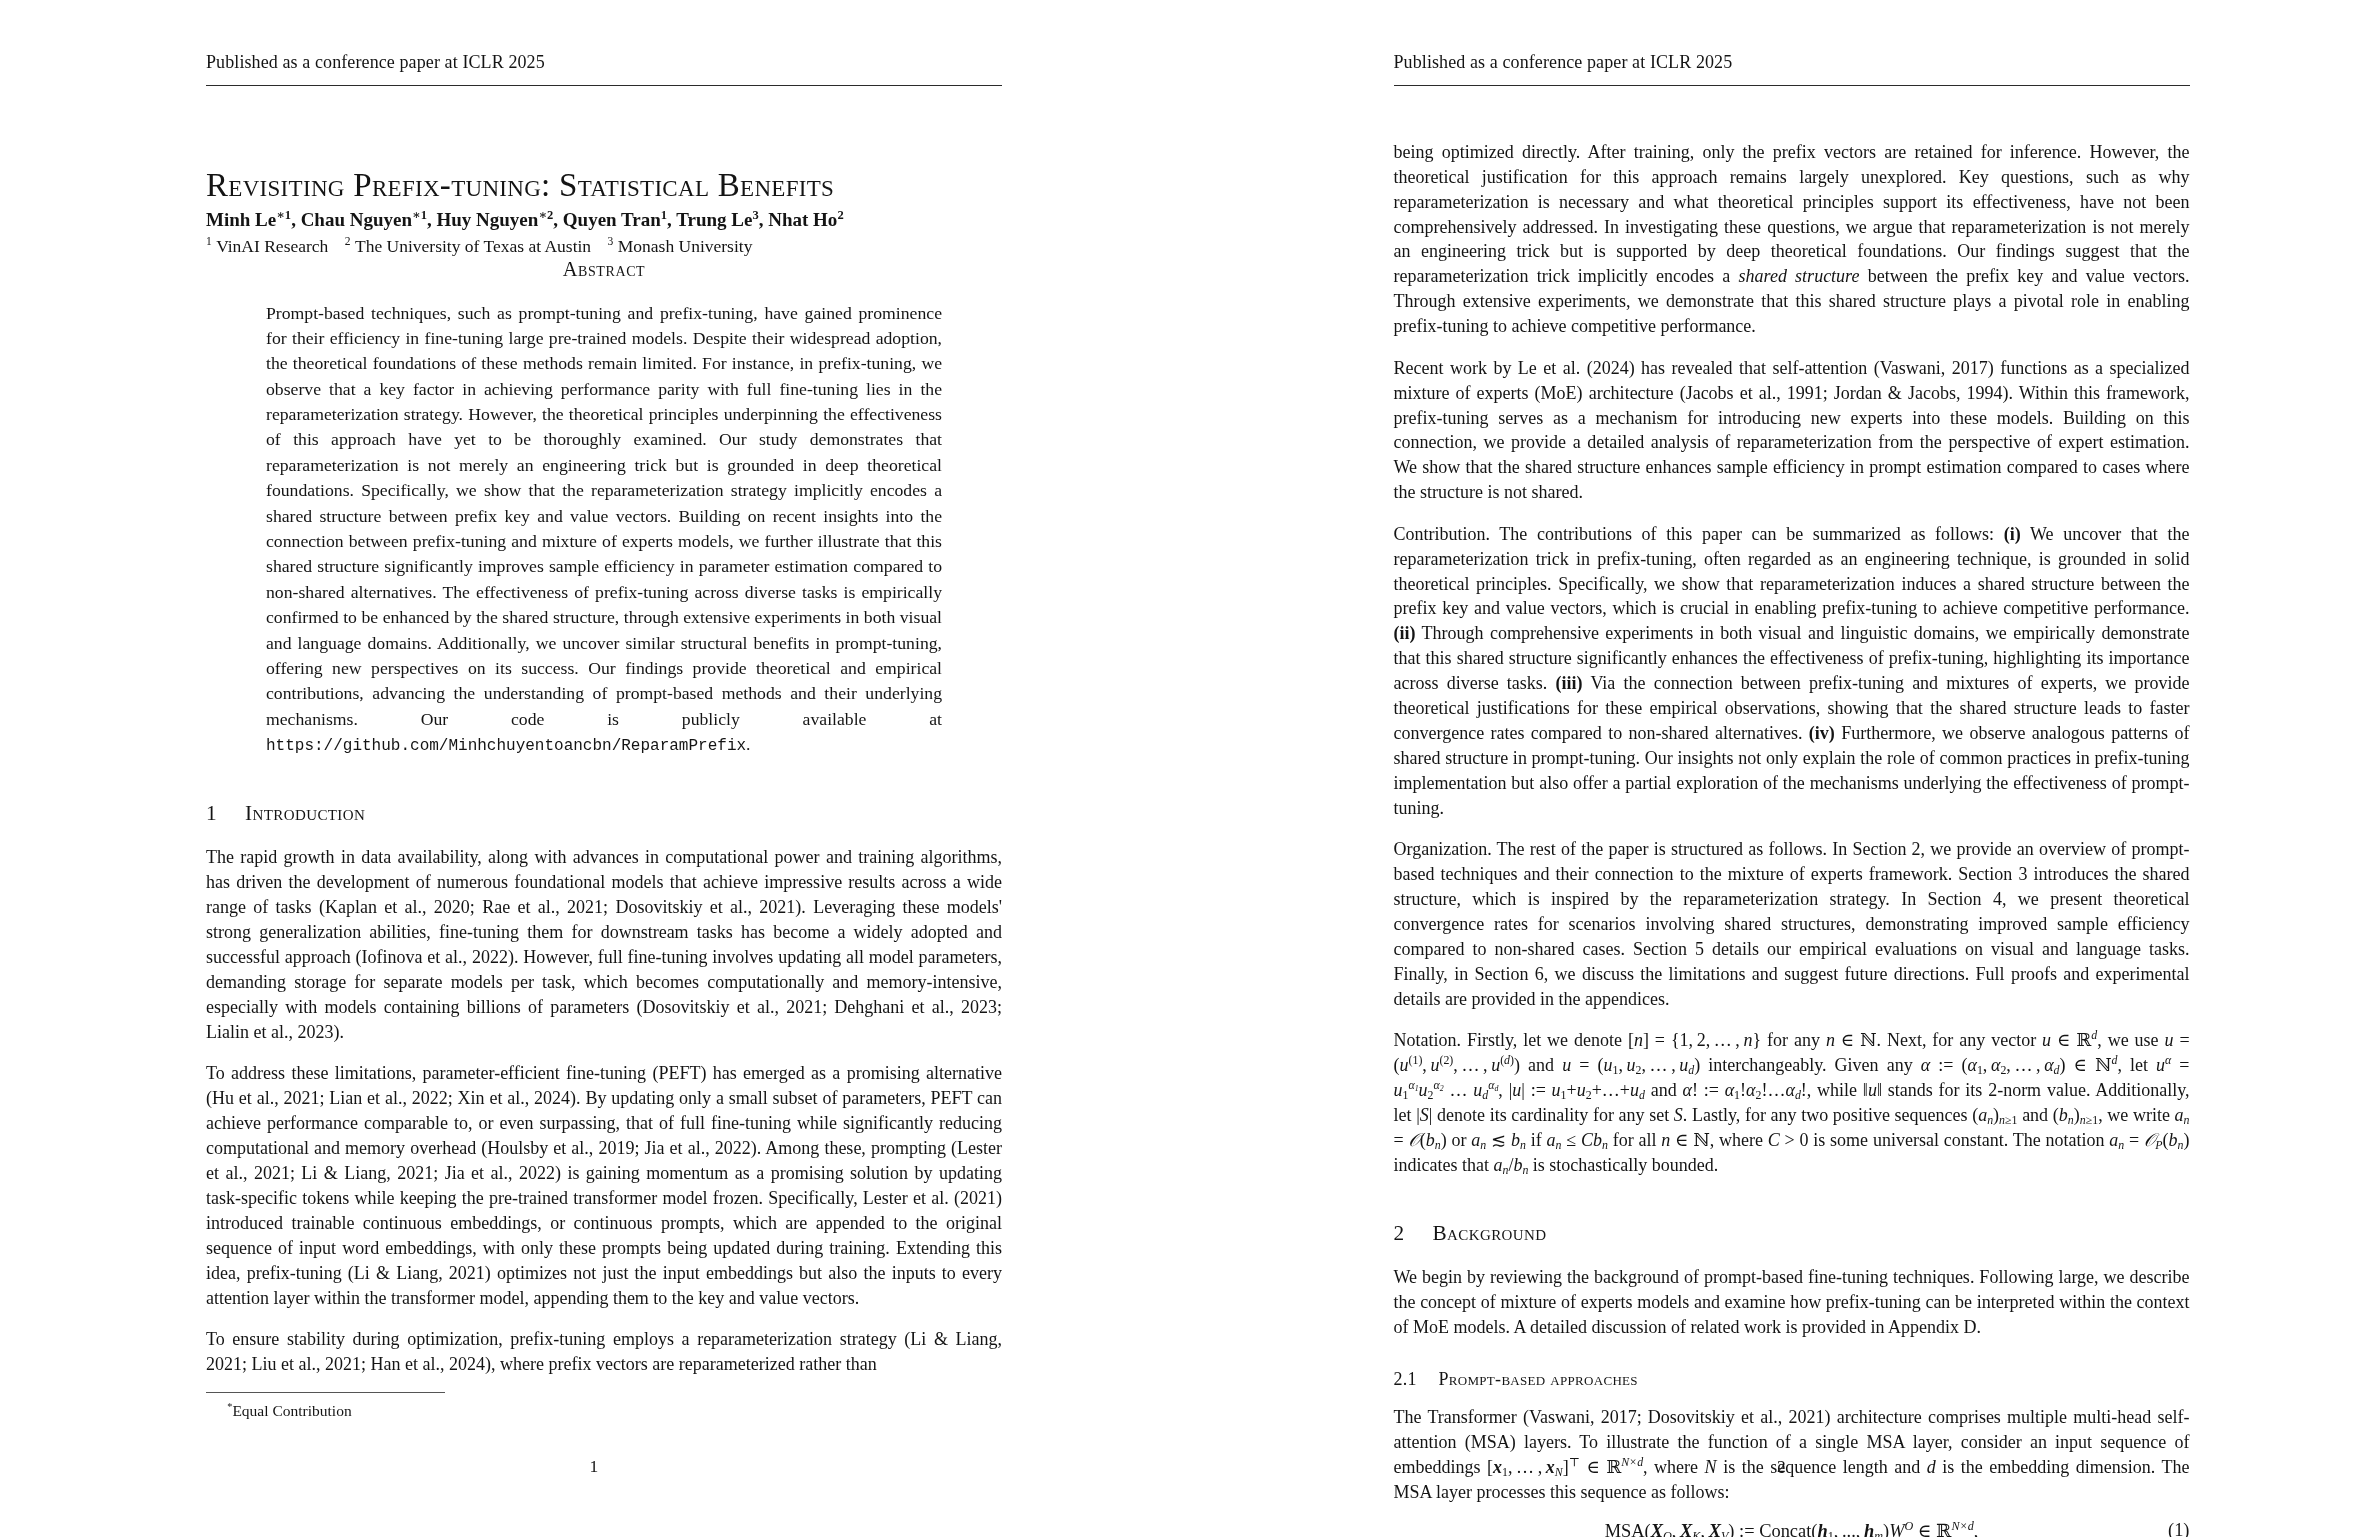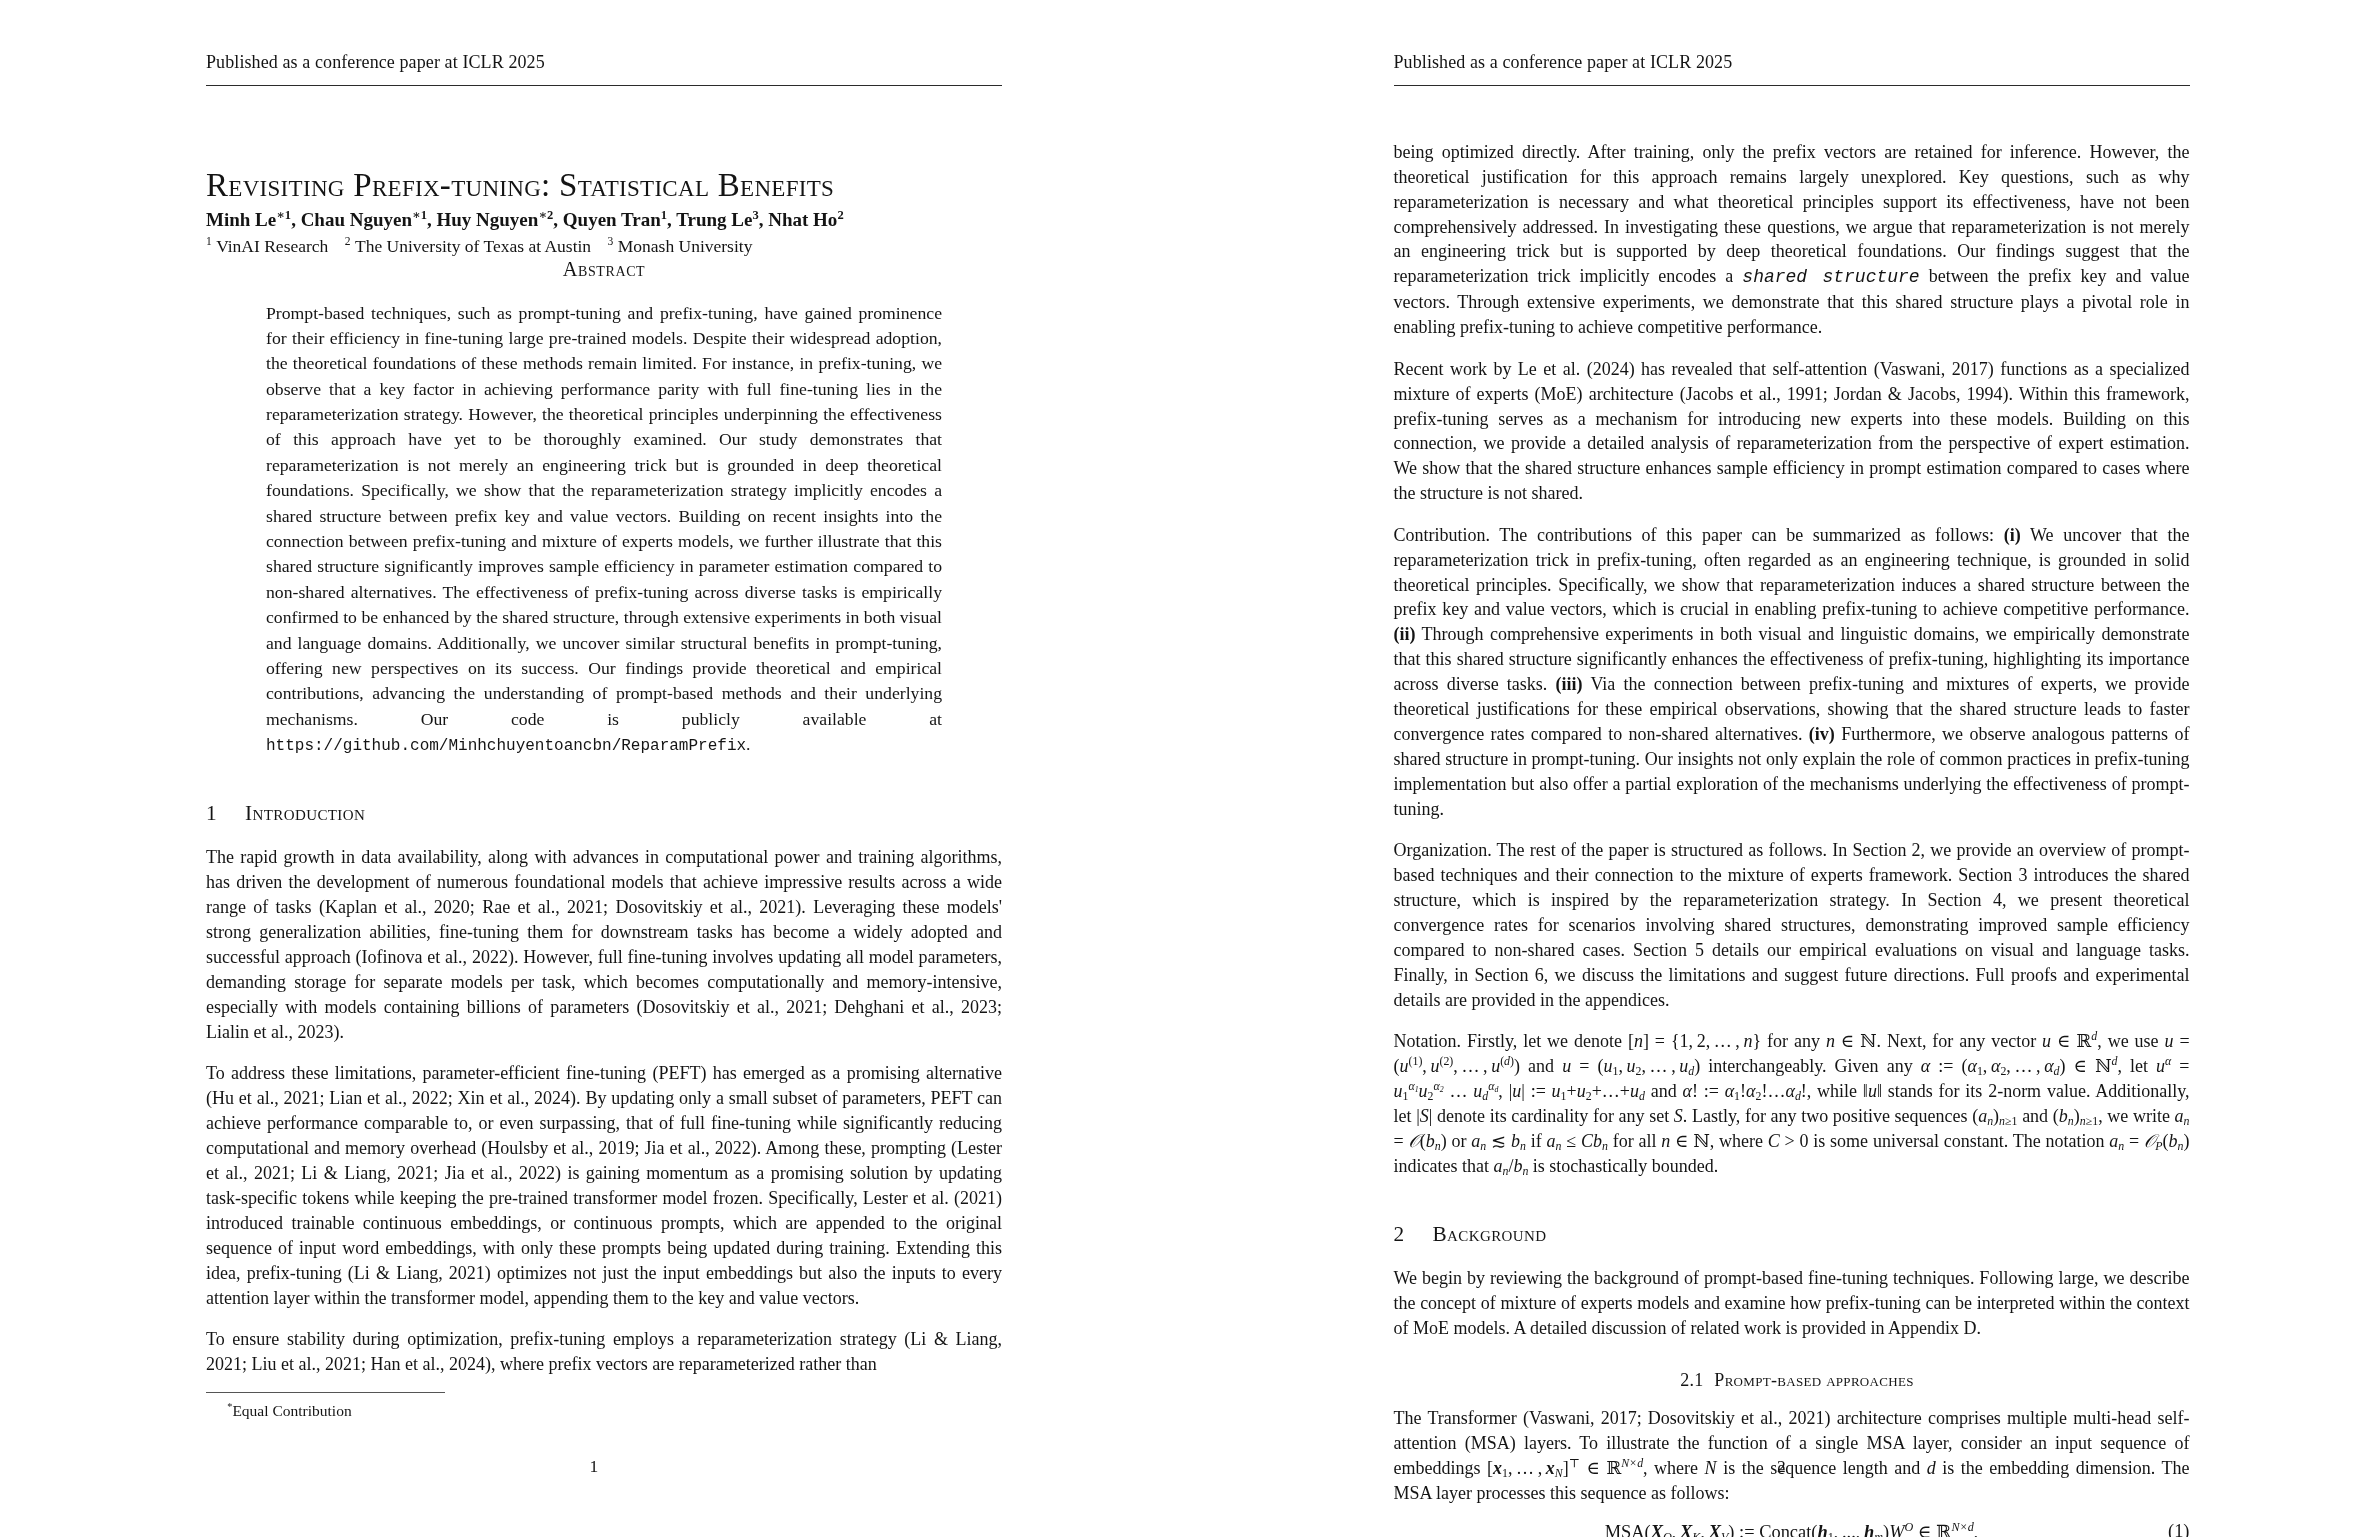--- a/index.html
+++ b/index.html
@@ -90,38 +90,37 @@
   .sec-head .num {
     display: inline-block;
     min-width: 39px;
     font-variant: normal;
   }
   .subsec-head {
     margin-top: 29px;
     font-size: 18px;
     font-variant: small-caps;
     letter-spacing: 0.3px;
-    text-align: center;
   }
   .subsec-head .num {
     display: inline-block;
     min-width: 45px;
     font-variant: normal;
   }
   p.body {
     margin: 16.5px 0 0 0;
     font-size: 18px;
     line-height: 1.385;
     text-align: justify;
     hyphens: manual;
   }
   p.body.first { margin-top: 19.4px; }
   p.tight { margin-top: 15.5px; }
   .lead { font-weight: normal; }
-  .it { font-style: italic; font-family: Liberation Mono, monospace; }
+  .it { font-style: italic; }
   .bi { font-weight: bold; }
   .math { font-style: italic; font-family: "Liberation Serif", serif; }
   .up { font-style: normal; }
   .bb { font-family: "DejaVu Serif", serif; font-style: normal; }
   .fnrule {
     margin-top: 15.5px;
     width: 239px;
     border-top: 1.2px solid #555;
   }
   .footnote {

